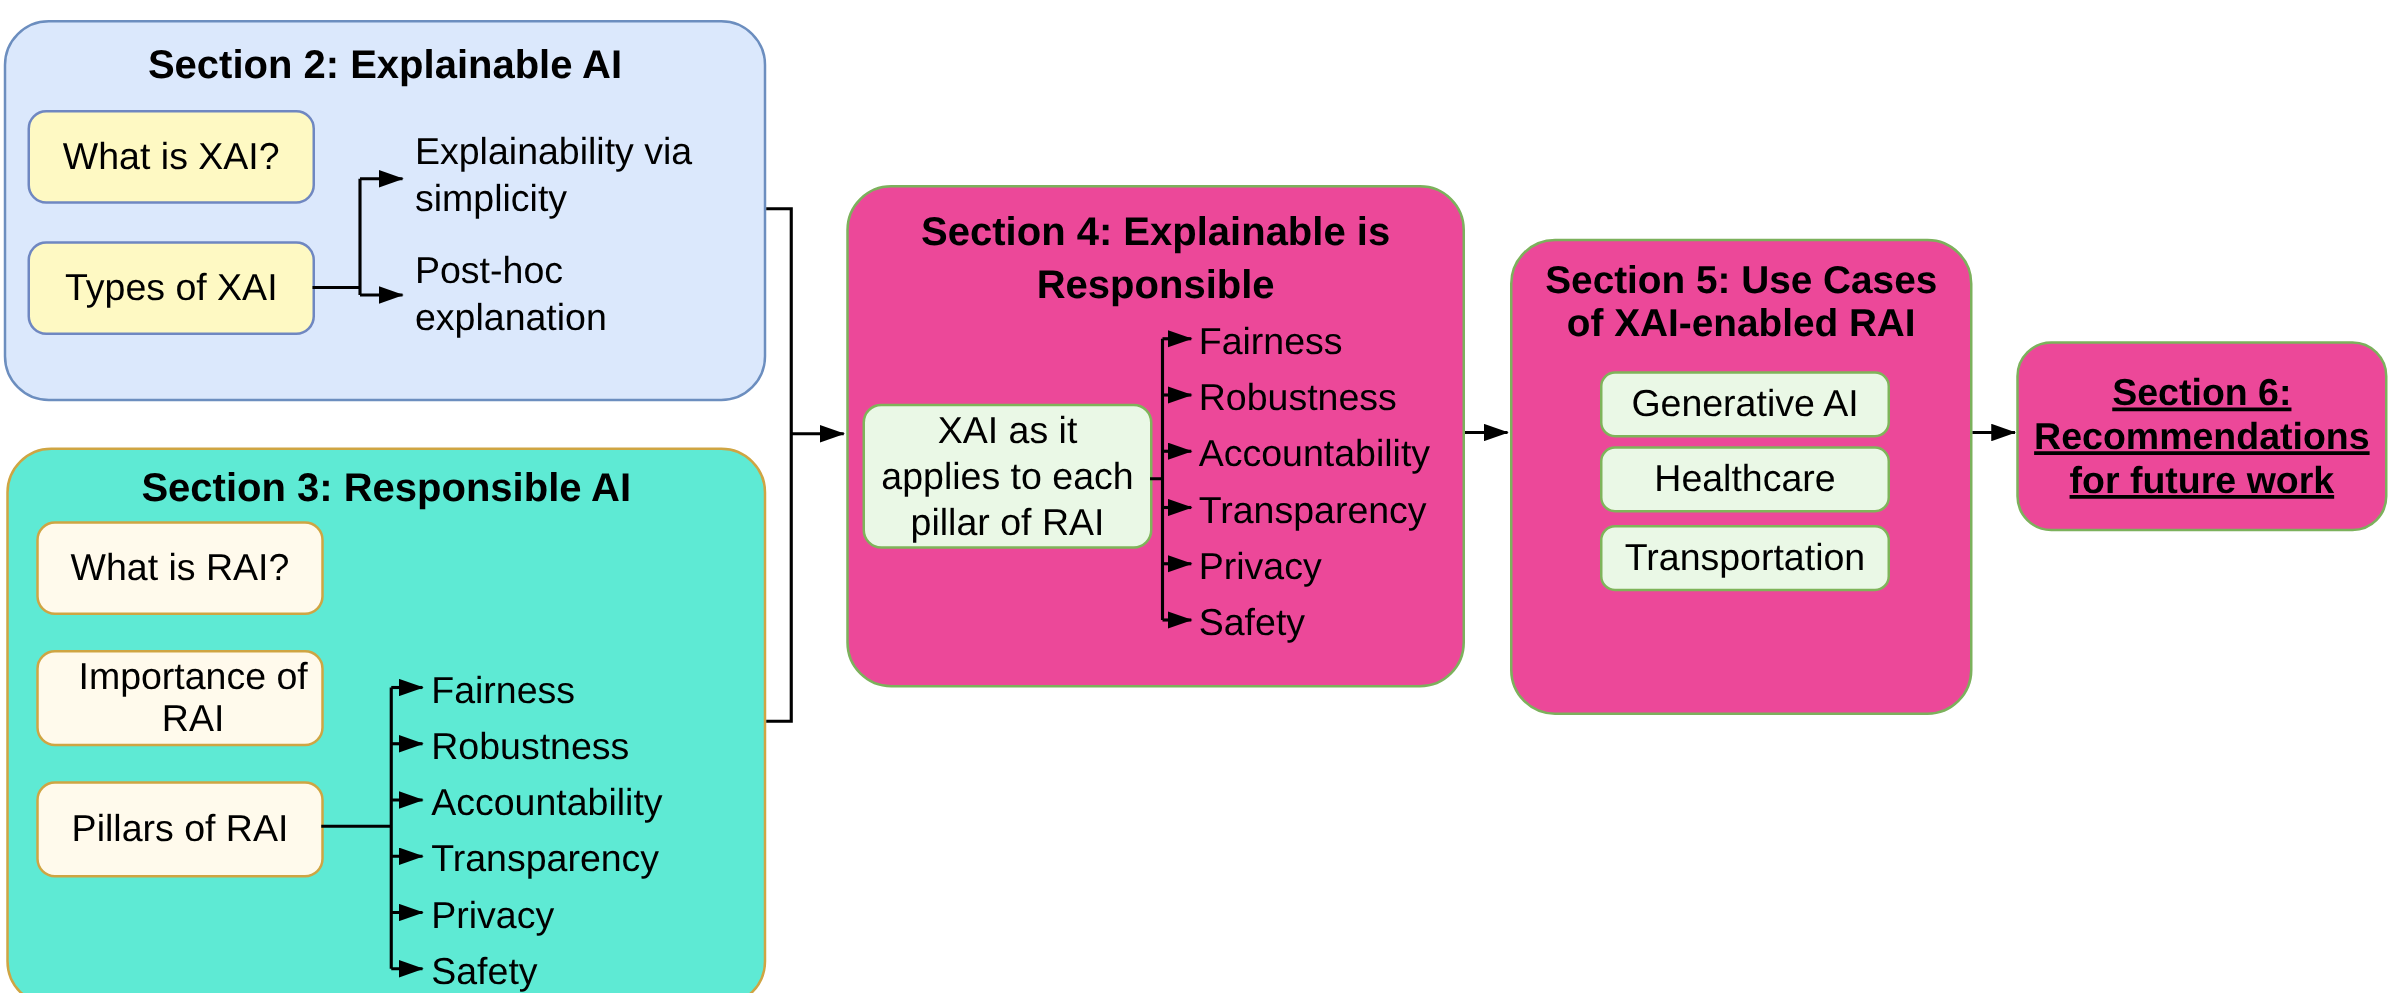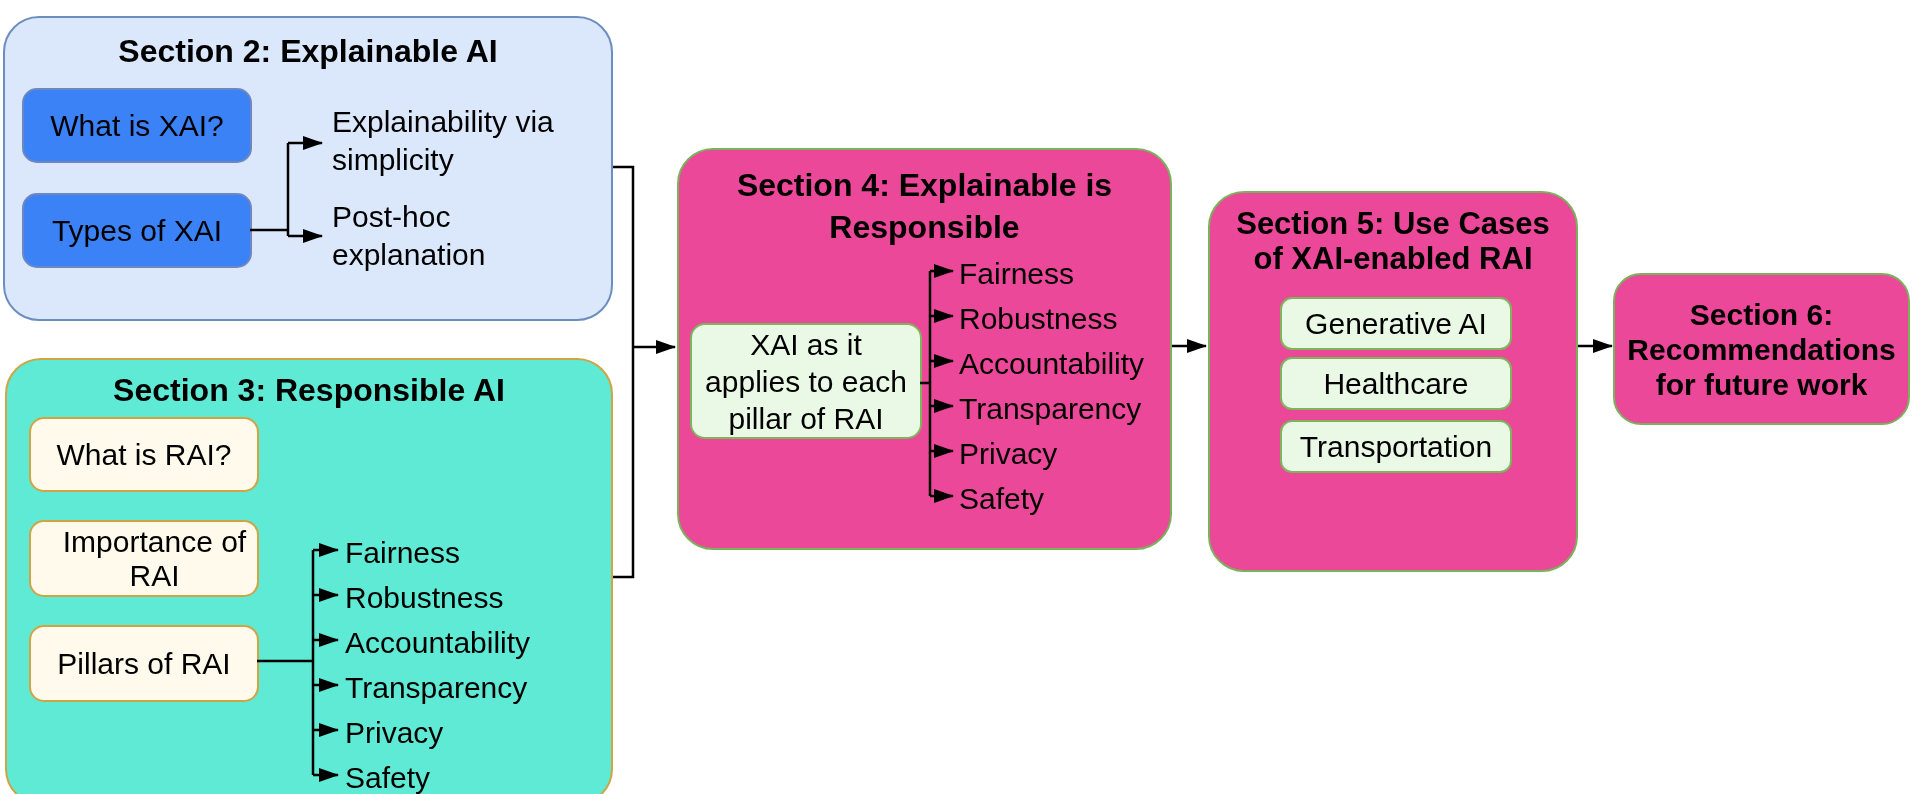--- a/index.html
+++ b/index.html
@@ -24,30 +24,30 @@
     text-align: center; font-weight: bold; font-size: 32px; line-height: 38px;
     white-space: pre-line;
   }
   .chip {
     position: absolute; box-sizing: border-box;
     display: flex; align-items: center; justify-content: center;
     text-align: center; white-space: pre-line;
     border-radius: 15px; border: 2px solid;
     font-size: 30px; line-height: 34px;
   }
-  .chip-blue   { background: #3b82f6; border-color: #6f87c1; }
+  .chip-blue   { background: #fef9c3; border-color: #6f87c1; }
   .chip-yellow { background: #fffaec; border-color: #cfa543; }
   .chip-green  { background: #eaf8e6; border-color: #7fb45a; }
   .branch-label { position: absolute; font-size: 30px; line-height: 38px; white-space: pre-line; }
   .pillar-row {
     position: absolute; height: 45px;
     display: flex; align-items: center;
     font-size: 30px; white-space: nowrap;
   }
-  .center-box { display: flex; align-items: center; justify-content: center; text-align: center; }
+  .center-box { display: flex; align-items: center; justify-content: center; text-align: center; text-decoration: underline; }
 </style>
 </head>
 <body>
 
 <div class="canvas">
 
   <div class="panel panel-blue" style="left:3px; top:3px; width:610px; height:305px;">
     <div class="sec-title" style="top:14px;">Section 2: Explainable AI</div>
     <div class="chip chip-blue" style="left:17px; top:70px; width:230px; height:75px;">What is XAI?</div>
     <div class="chip chip-blue" style="left:17px; top:175px; width:230px; height:75px;text-align:center;">Types of XAI</div>

